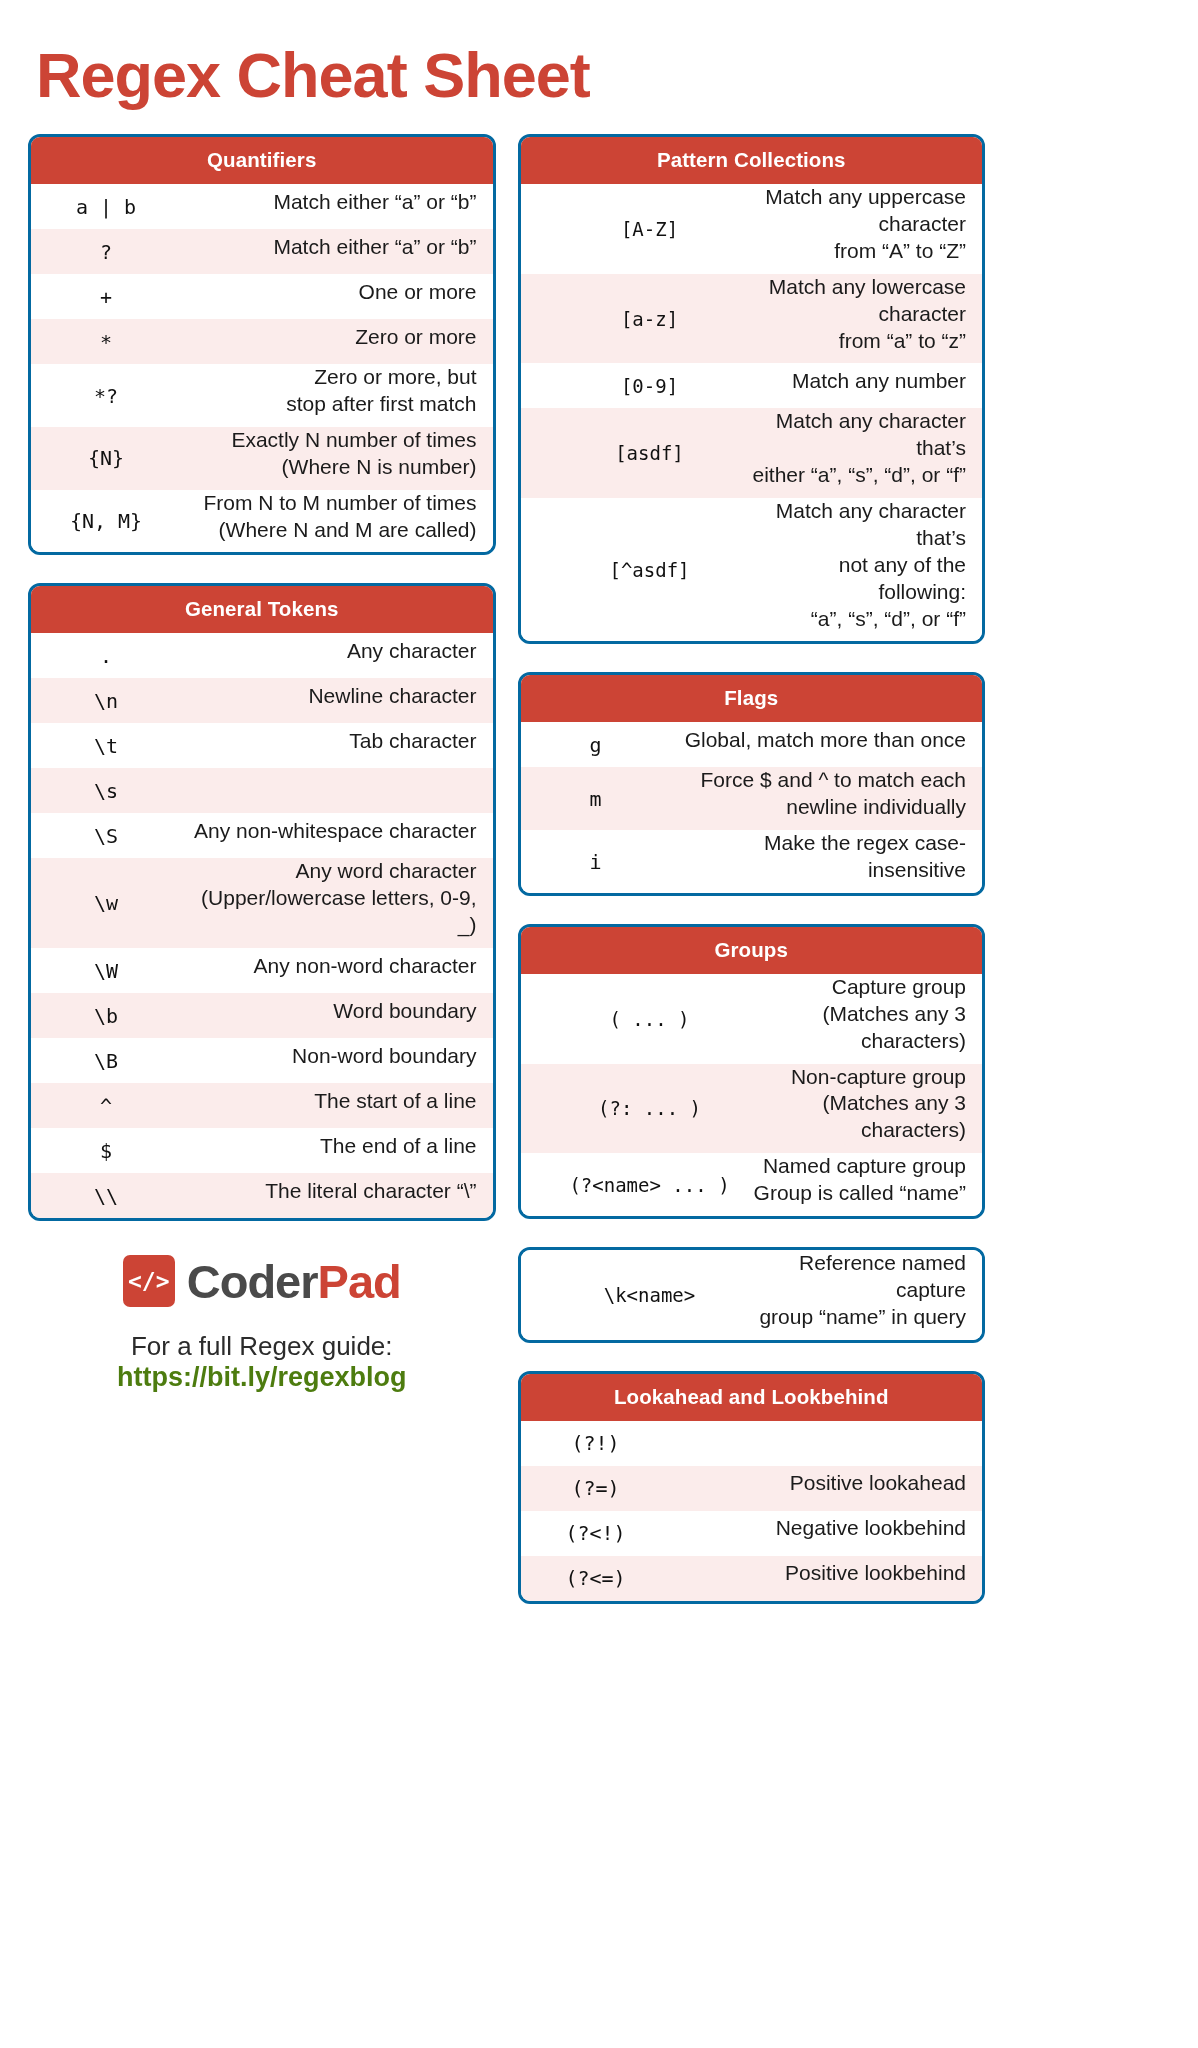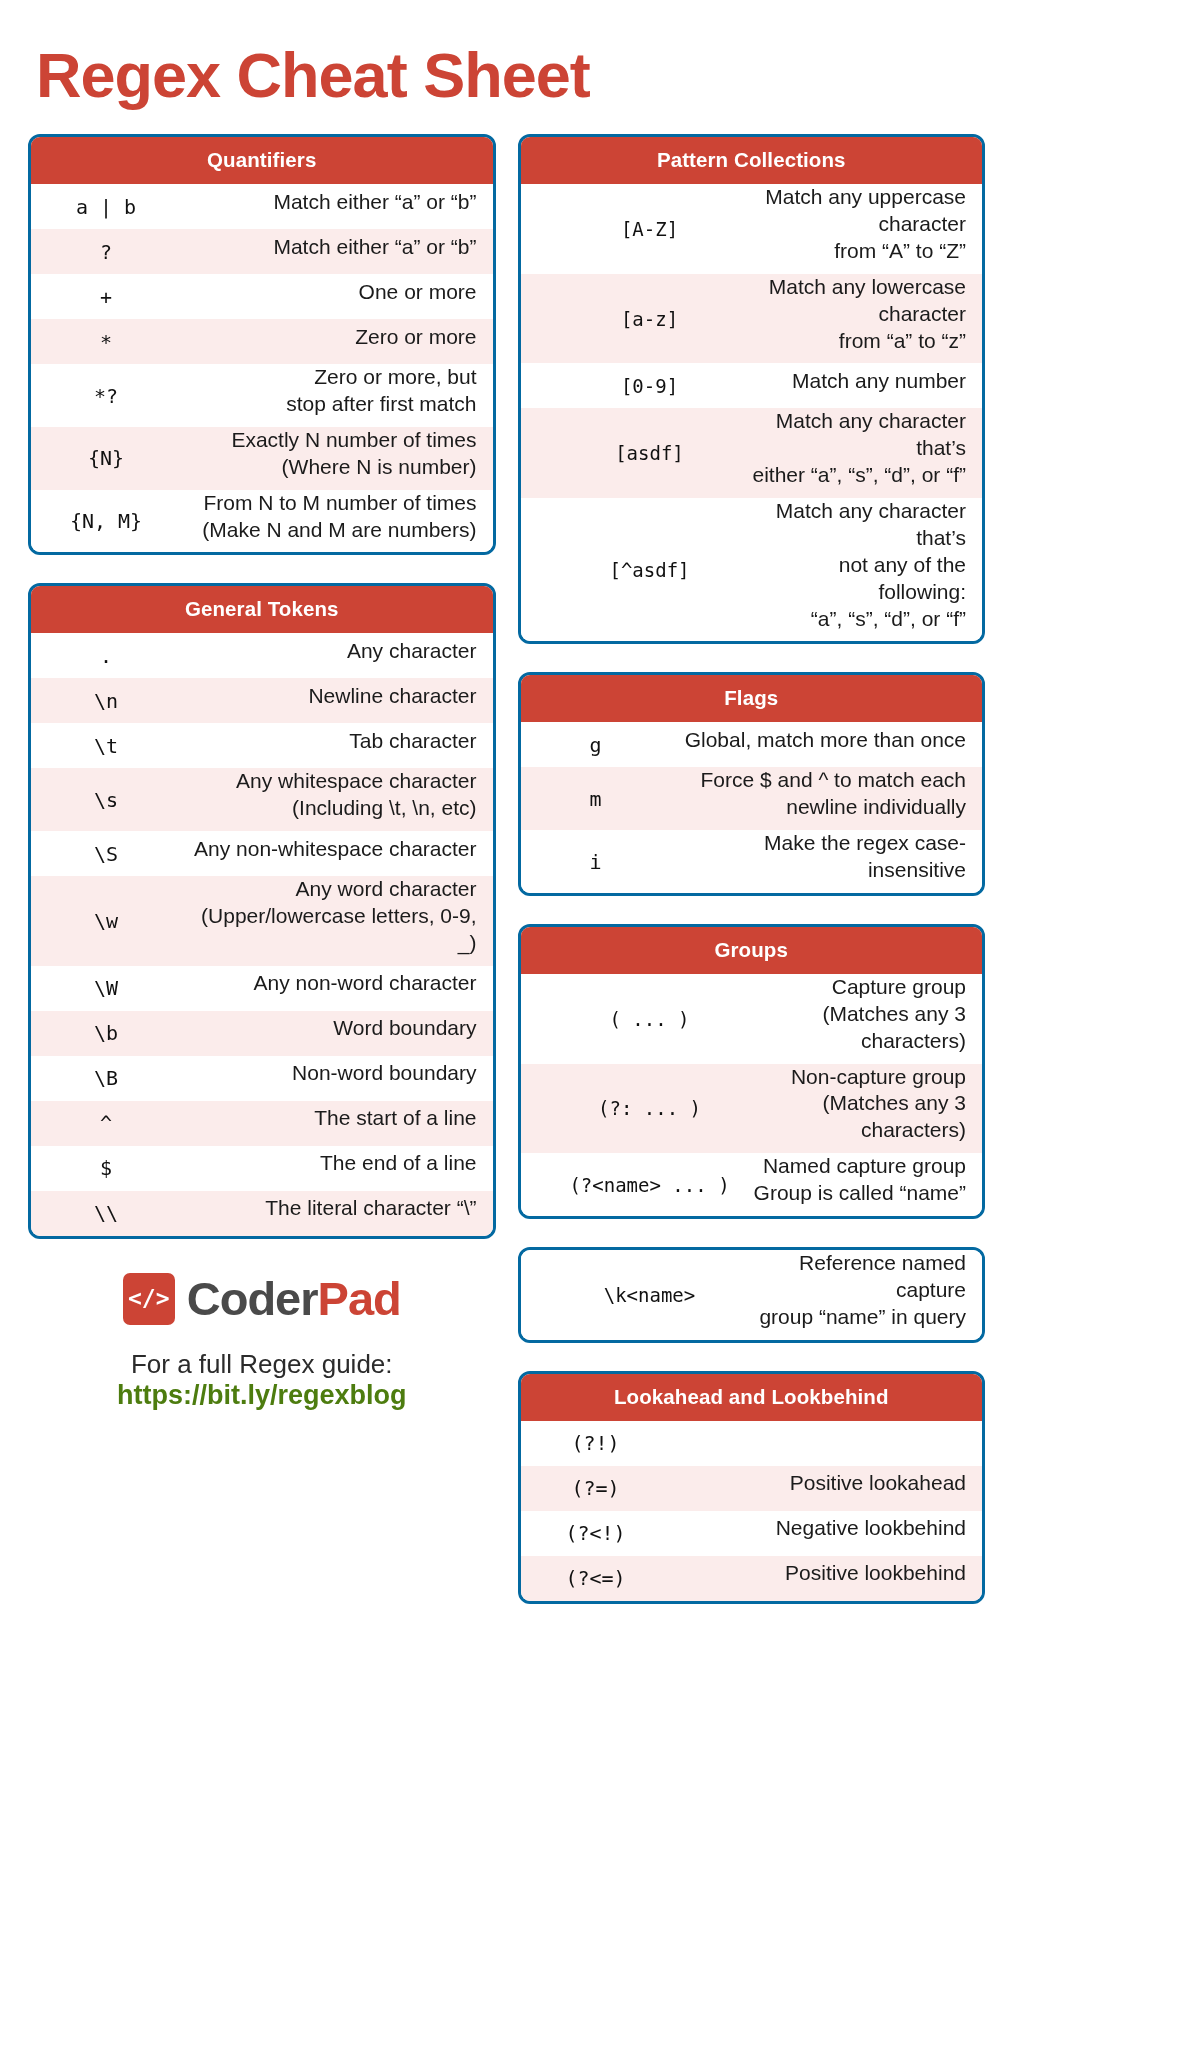--- a/index.html
+++ b/index.html
@@ -154,21 +154,21 @@
             <div class="row">
               <div class="tok">*?</div>
               <div class="desc"><span>Zero or more, but</span><span class="sub">stop after first match</span></div>
             </div>
             <div class="row alt">
               <div class="tok">{N}</div>
               <div class="desc"><span>Exactly N number of times</span><span class="sub">(Where N is number)</span></div>
             </div>
             <div class="row">
               <div class="tok">{N, M}</div>
-              <div class="desc"><span>From N to M number of times</span><span class="sub">(Make N and M are numbers)</span></div>
+              <div class="desc"><span>From N to M number of times</span><span class="sub">(Where N and M are called)</span></div>
             </div>
           </div>
       </div>
 
       <div class="card">
         <div class="card-head">General Tokens</div>
         <div class="rows">
             <div class="row">
               <div class="tok">.</div>
               <div class="desc"><span>Any character</span></div>
@@ -176,21 +176,20 @@
             <div class="row alt">
               <div class="tok">\n</div>
               <div class="desc"><span>Newline character</span></div>
             </div>
             <div class="row">
               <div class="tok">\t</div>
               <div class="desc"><span>Tab character</span></div>
             </div>
             <div class="row alt">
               <div class="tok">\s</div>
-              <div class="desc"><span>Any whitespace character</span><span class="sub">(Including \t, \n, etc)</span></div>
             </div>
             <div class="row">
               <div class="tok">\S</div>
               <div class="desc"><span>Any non-whitespace character</span></div>
             </div>
             <div class="row alt">
               <div class="tok">\w</div>
               <div class="desc"><span>Any word character</span><span class="sub">(Upper/lowercase letters, 0-9, _)</span></div>
             </div>
             <div class="row">

